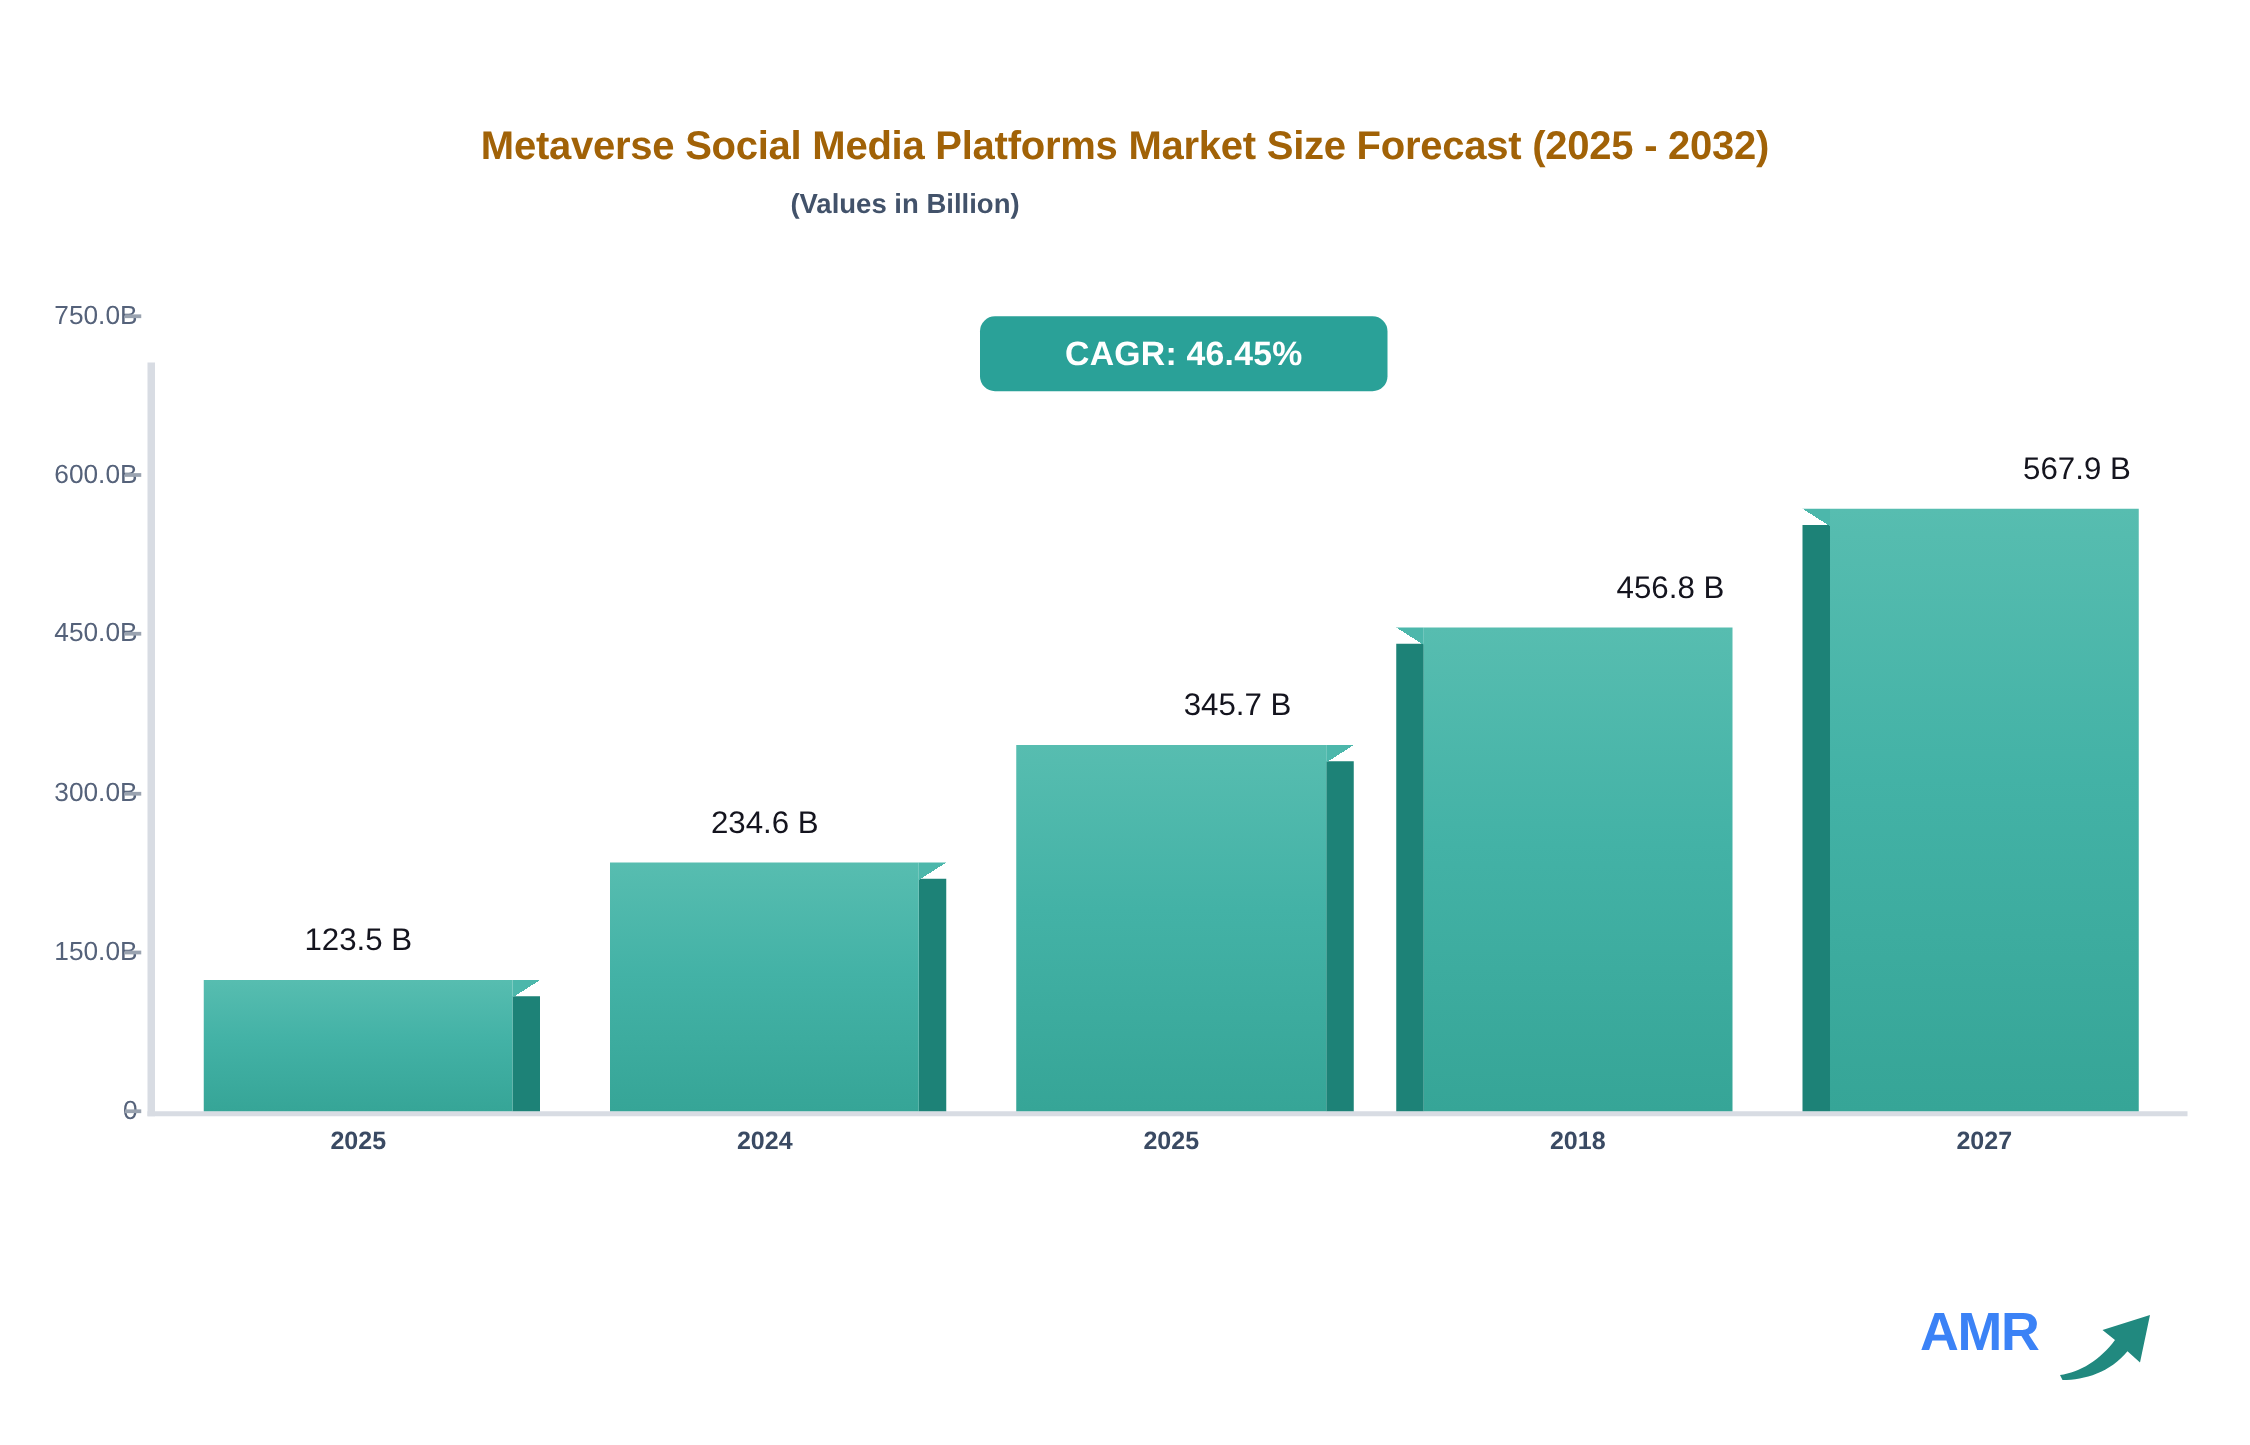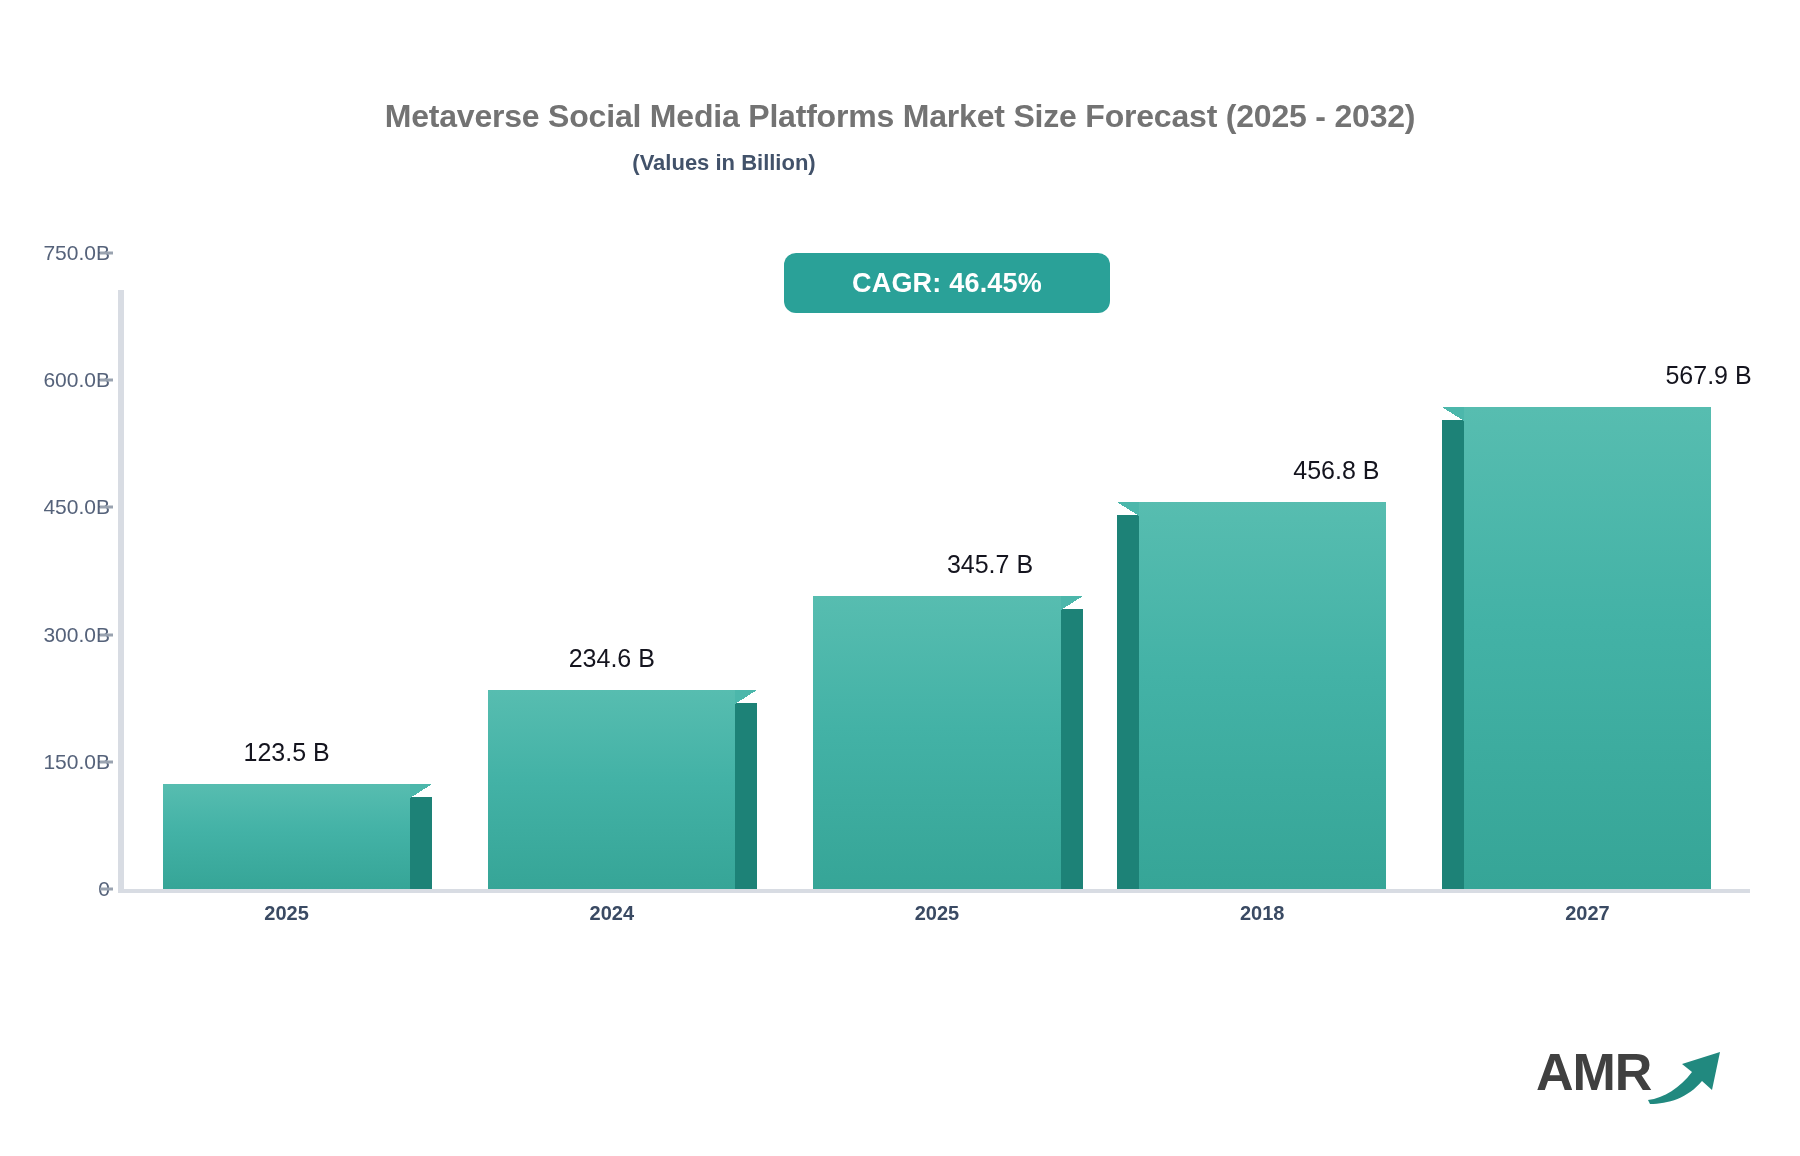--- a/index.html
+++ b/index.html
@@ -17,21 +17,21 @@
 
   
   #chart-title {
     position: absolute;
     left: 0;
     top: 98px;
     width: 1800px;
     text-align: center;
     font-size: 32px;
     font-weight: bold;
-    color: #737373;
+    color: #a16207;
     letter-spacing: -0.2px;
   }
   #chart-subtitle {
     position: absolute;
     left: 0;
     top: 150px;
     width: 1448px;
     text-align: center;
     font-size: 22px;
     font-weight: bold;
@@ -154,23 +154,23 @@
     position: absolute;
     left: 1536px;
     top: 1040px;
     width: 190px;
     height: 70px;
   }
   #amr-logo-text {
     position: absolute;
     left: 0;
     top: 2px;
-    font-size: 52px;
-    font-weight: bold;
-    color: #404040;
+    font-size: 43px;
+    font-weight: bold;
+    color: #3b82f6;
     letter-spacing: -1px;
   }
   #amr-logo-arrow {
     position: absolute;
     left: 110px;
     top: 4px;
     width: 80px;
     height: 62px;
   }
 </style>
@@ -224,21 +224,21 @@
         <div class="bar-side left" style="height: 374.366px;"></div>
         <div class="bar-top left" style="top: 0px;"></div>
         <div class="bar-front" style="height: 387.366px;"></div>
       </div>
       <div class="bar-value" style="left: 1336.35px; top: 455.634px;">456.8 B</div>
       <div class="bar-group" style="left: 1463.82px; width: 247.152px; height: 481.579px; top: 407.421px; bottom: auto;">
         <div class="bar-side left" style="height: 468.579px;"></div>
         <div class="bar-top left" style="top: 0px;"></div>
         <div class="bar-front" style="height: 481.579px;"></div>
       </div>
-      <div class="bar-value" style="left: 1661.55px; top: 361.421px; margin-left: 47px;">567.9 B</div>
+      <div class="bar-value" style="left: 1661.55px; top: 361.421px;">567.9 B</div>
     </div>
   <div id="x-ticks">
       <div class="x-tick-label" style="left: 286.6px;">2025</div>
       <div class="x-tick-label" style="left: 611.8px;">2024</div>
       <div class="x-tick-label" style="left: 937px;">2025</div>
       <div class="x-tick-label" style="left: 1262.2px;">2018</div>
       <div class="x-tick-label" style="left: 1587.4px;">2027</div>
     </div>
 </div>
 

